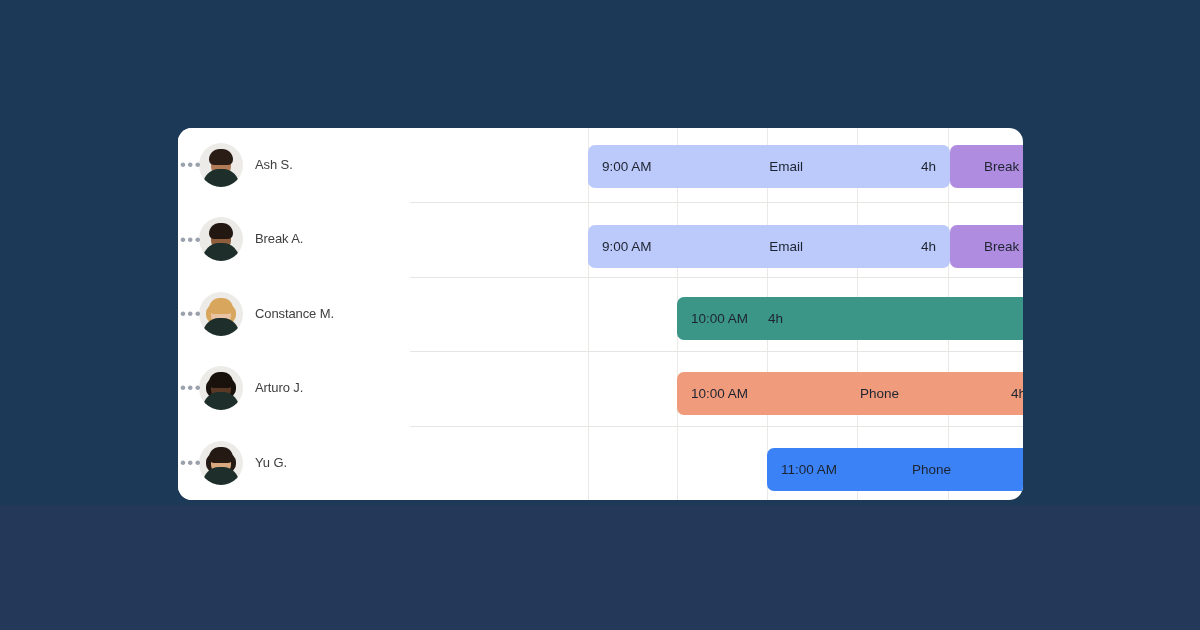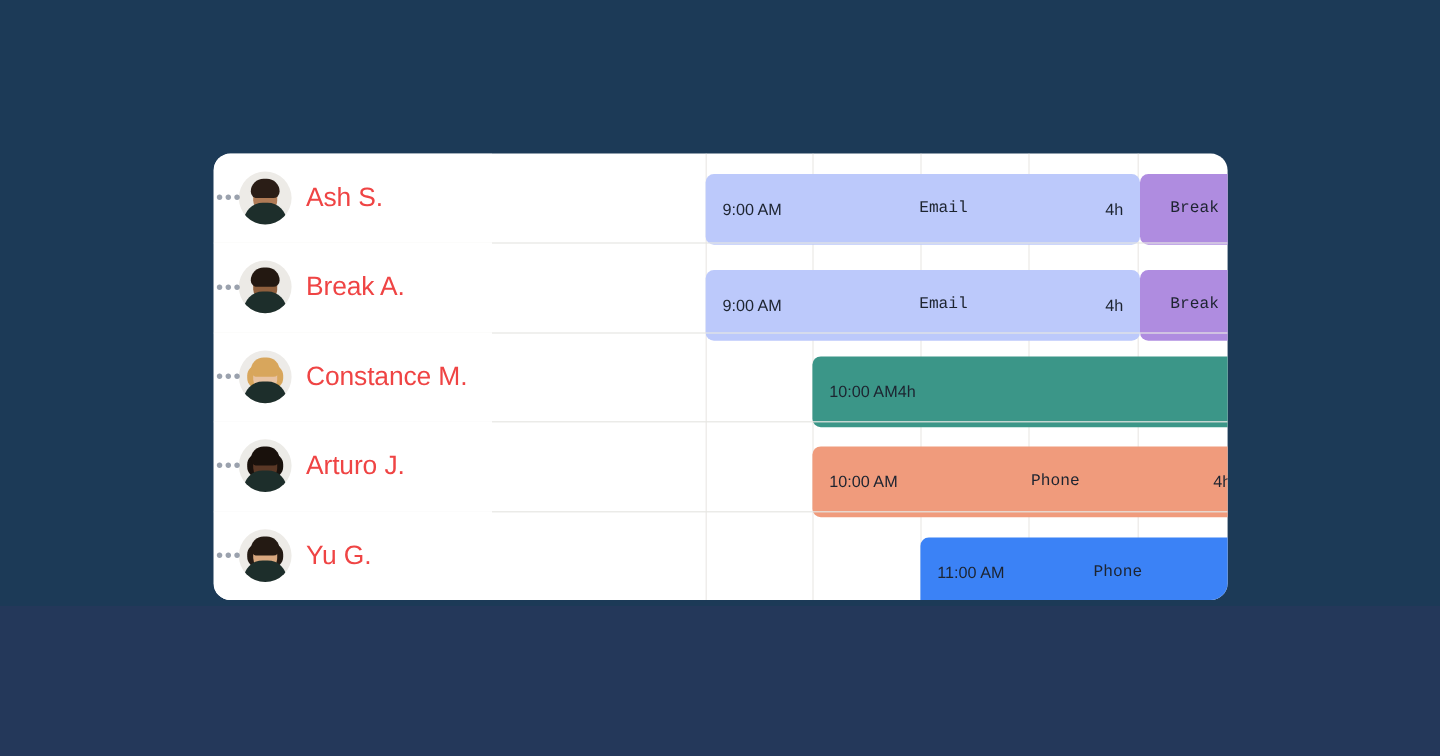--- a/index.html
+++ b/index.html
@@ -13,30 +13,30 @@
   .row + .row .rowdiv{}
   .rowdiv{position:absolute;left:0;top:0;width:845px;height:1px;background:#e7e6e3;}
 
   
   .person{position:absolute;left:0;top:0;width:232px;height:74.4px;background:#fff;z-index:5;}
   .avatar{position:absolute;left:21px;top:15px;width:44px;height:44px;border-radius:50%;overflow:hidden;background:#eceae7;}
   .av-body{position:absolute;left:50%;transform:translateX(-50%);bottom:-2px;width:36px;height:20px;border-radius:16px 16px 0 0;background:#1d2e2b;}
   .av-head{position:absolute;left:50%;transform:translateX(-50%);top:9px;width:20px;height:24px;border-radius:10px 10px 9px 9px;}
   .av-hair{position:absolute;left:50%;transform:translateX(-50%);top:6px;width:24px;height:16px;border-radius:12px 12px 6px 6px;}
   .av-hair2{position:absolute;left:50%;transform:translateX(-50%);top:12px;width:30px;height:20px;border-radius:9px;}
-  .pname{position:absolute;left:77px;top:0;height:74.4px;line-height:74.4px;font-size:22px;color:#ef4444;font-weight:400;letter-spacing:-0.1px;white-space:nowrap;}
+  .pname{position:absolute;left:77px;top:0;height:74.4px;line-height:74.4px;font-size:13px;color:#404040;font-weight:400;letter-spacing:-0.1px;white-space:nowrap;}
   .dots{position:absolute;left:0;top:0;height:74.4px;width:26px;display:flex;align-items:center;justify-content:center;color:#9aa1ad;font-size:17px;letter-spacing:1.4px;}
 
   
   .grid{position:absolute;left:232px;top:0;right:0;bottom:0;}
   .vline{position:absolute;top:0;bottom:0;width:1px;background:#ebe9e6;}
 
-  .chip{position:absolute;height:59px;border-radius:7px;display:flex;align-items:center;box-sizing:border-box;padding:0 14px;font-size:13.5px;color:#1d2430;white-space:nowrap;}
+  .chip{position:absolute;height:43px;border-radius:7px;display:flex;align-items:center;box-sizing:border-box;padding:0 14px;font-size:13.5px;color:#1d2430;white-space:nowrap;gap:20px;}
   .chip .c-left{flex:0 0 auto;}
-  .chip .c-mid{flex:1 1 auto;text-align:center;font-family:Liberation Mono, monospace;}
+  .chip .c-mid{flex:1 1 auto;text-align:center;}
   .chip .c-right{flex:0 0 auto;}
 </style>
 </head>
 <body>
 
 <div id="stage">
   <div id="bottomband"></div>
 
   <div id="card">
     <div class="grid" id="grid">

